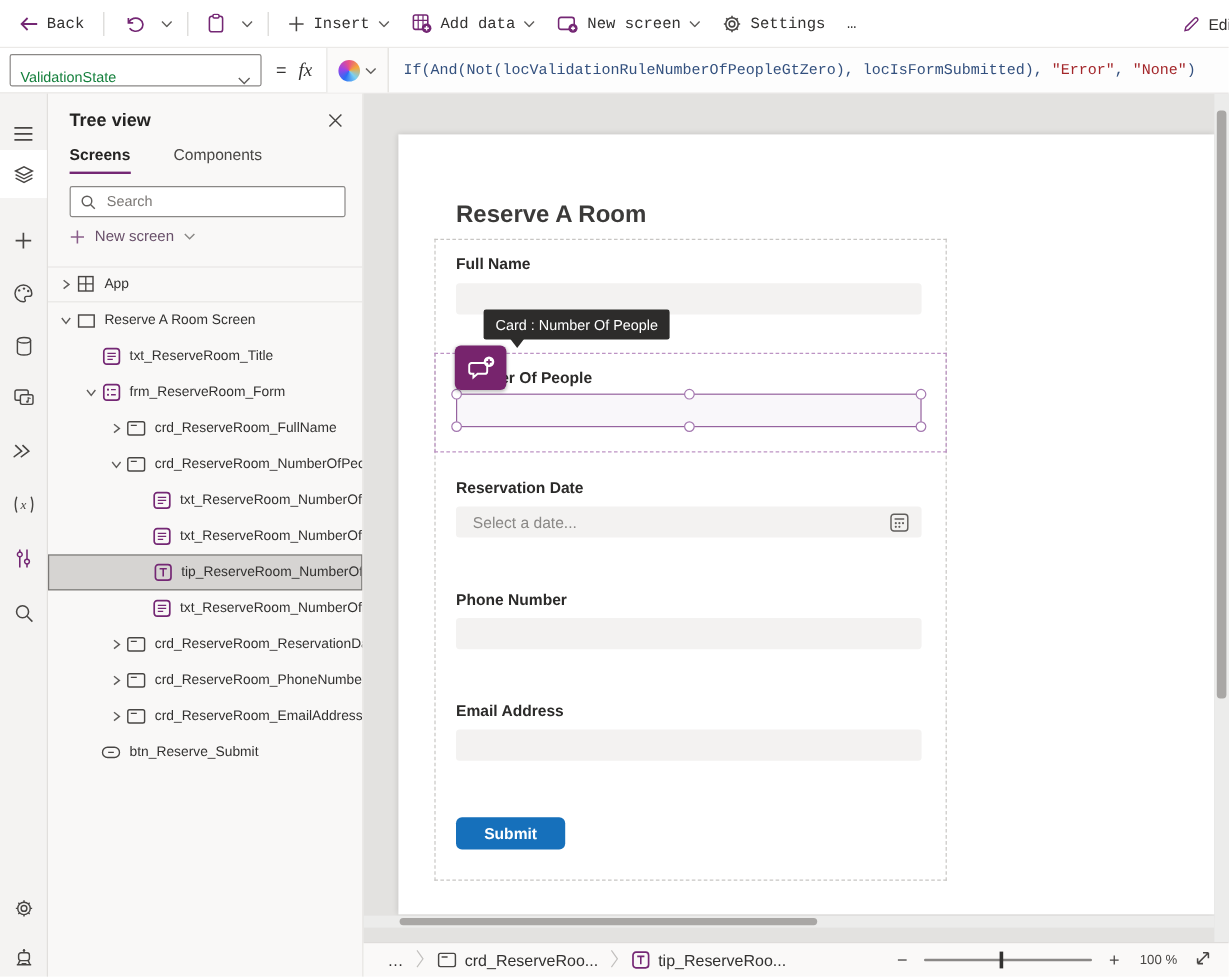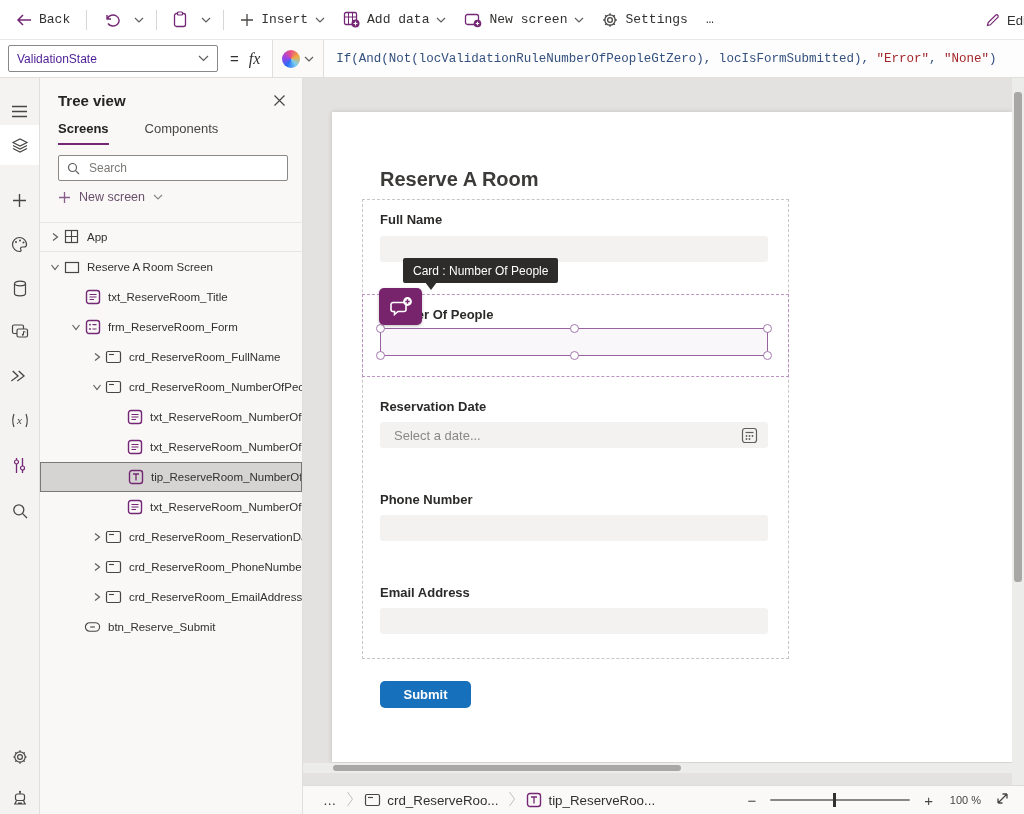--- a/index.html
+++ b/index.html
@@ -13,23 +13,23 @@
           gap:6px;padding:0 10px;box-sizing:border-box;border-bottom:1px solid #ebe9e7;background:#fff;}
   .tb{display:flex;align-items:center;gap:7px;font-size:13px;color:#323130;padding:4px 6px;border-radius:3px;font-family:Liberation Mono, monospace;}
   .vdiv{width:1px;height:20px;background:#d8d6d4;margin:0 4px;}
   .chev{display:flex;align-items:center;padding:4px 2px;}
   .purple{color:#742774;}
   .edit-btn{position:absolute;left:985px;top:0;height:40px;display:flex;align-items:center;gap:6px;font-size:13px;}
 
   
   .fbar{position:absolute;left:0;top:40px;width:1024px;height:38px;display:flex;align-items:center;
         background:#fff;border-bottom:1px solid #e1dfdd;box-sizing:border-box;}
-  .prop-dd{display:flex;align-items:center;justify-content:space-between;box-sizing:border-box;
+  .prop-dd{display:flex;align-items:flex-end;justify-content:space-between;box-sizing:border-box;
            width:210px;height:27px;margin-left:8px;padding:0 8px;border:1px solid #8a8886;border-radius:2px;
-           background:#fff;font-size:12px;color:#4c1d95;}
+           background:#fff;font-size:12px;color:#15803d;}
   .eqfx{display:flex;align-items:center;gap:10px;margin:0 12px;font-size:15px;color:#323130;}
   .fx{font-style:italic;font-family:"Liberation Serif",serif;font-size:16px;}
   .fxfield{flex:1;height:100%;display:flex;align-items:center;border-left:1px solid #e1dfdd;background:#fdfdfd;}
   .copilot{display:flex;align-items:center;gap:4px;padding:0 9px;height:100%;border-right:1px solid #e1dfdd;background:#fbfaf9;}
   .copilot-orb{width:18px;height:18px;border-radius:50%;
       background:conic-gradient(from 210deg,#2a6df4,#9c43e8,#e84f8b,#f4a83a,#7ad0f2,#2a6df4);}
   .code{font-family:"Liberation Mono","DejaVu Sans Mono",monospace;font-size:12.5px;white-space:pre;
         padding-left:12px;color:#33507e;}
   .tok-string{color:#a3262a;}
 
@@ -56,21 +56,21 @@
   .tree-row{display:flex;align-items:center;height:30px;font-size:11.5px;color:#323130;white-space:nowrap;overflow:hidden;box-sizing:border-box;}
   .tree-row.selected{background:#d6d4d2;border:1px solid #7a7876;}
   .tree-row.approw{border-top:1px solid #e8e6e4;border-bottom:1px solid #e8e6e4;}
   .t-chev{width:17px;display:flex;justify-content:center;color:#605e5c;flex:0 0 17px;}
   .t-ico{width:17px;display:flex;justify-content:center;margin-right:7px;flex:0 0 17px;}
 
   
   .canvas{position:absolute;left:303px;top:78px;width:721px;height:707px;background:#e3e2e0;overflow:hidden;}
   .artboard{position:absolute;left:29px;top:34px;width:680px;height:650px;background:#fff;box-shadow:0 0 5px rgba(0,0,0,.14);}
   .ab-title{position:absolute;left:48px;top:56px;font-size:20px;font-weight:700;color:#3b3a39;}
-  .form{position:absolute;left:30px;top:87px;width:427px;height:460px;border:1px dashed #c8c6c4;box-sizing:border-box;}
+  .form{position:absolute;left:30px;top:87px;width:427px;height:535px;border:1px dashed #c8c6c4;box-sizing:border-box;}
   .flabel{position:absolute;left:17px;font-size:13px;font-weight:700;color:#2b2a29;}
   .finput{position:absolute;left:17px;width:388px;height:26px;background:#f3f2f1;border-radius:3px;box-sizing:border-box;}
   .datefield{display:flex;align-items:center;justify-content:space-between;padding:0 10px 0 14px;font-size:13px;color:#8a8886;}
   .selcard{position:absolute;left:-1px;top:94px;width:427px;height:83px;border:1px dashed #bd93c4;box-sizing:border-box;}
   .selinput{position:absolute;left:17px;top:33px;width:388px;height:28px;background:#f9f7fa;border:1px solid #96639f;box-sizing:border-box;}
   .handle{position:absolute;width:9px;height:9px;border-radius:50%;background:#fff;border:1px solid #a478b0;box-sizing:border-box;}
   .cmt-badge{position:absolute;left:47px;top:176px;width:43px;height:37px;background:#77246d;border-radius:5px;
              display:flex;align-items:center;justify-content:center;box-shadow:0 1px 3px rgba(0,0,0,.25);z-index:3;}
   .ttip{position:absolute;left:71px;top:146px;height:25px;background:#2d2c2b;color:#fff;font-size:12px;
         display:flex;align-items:center;padding:0 10px;border-radius:2px;z-index:4;}

